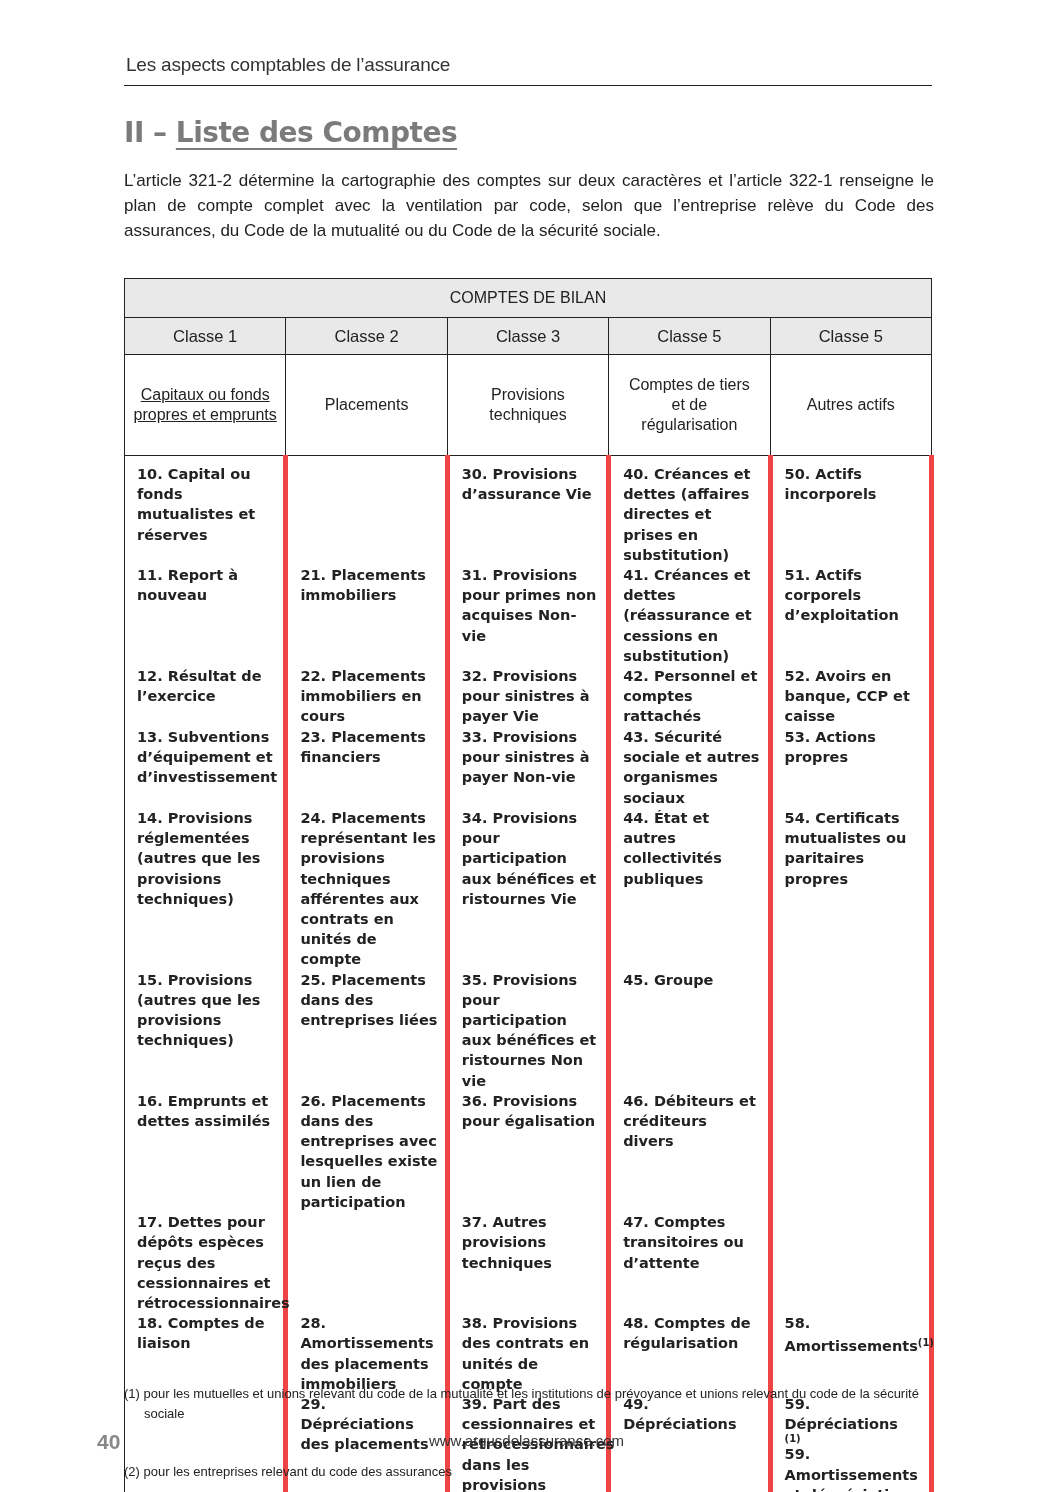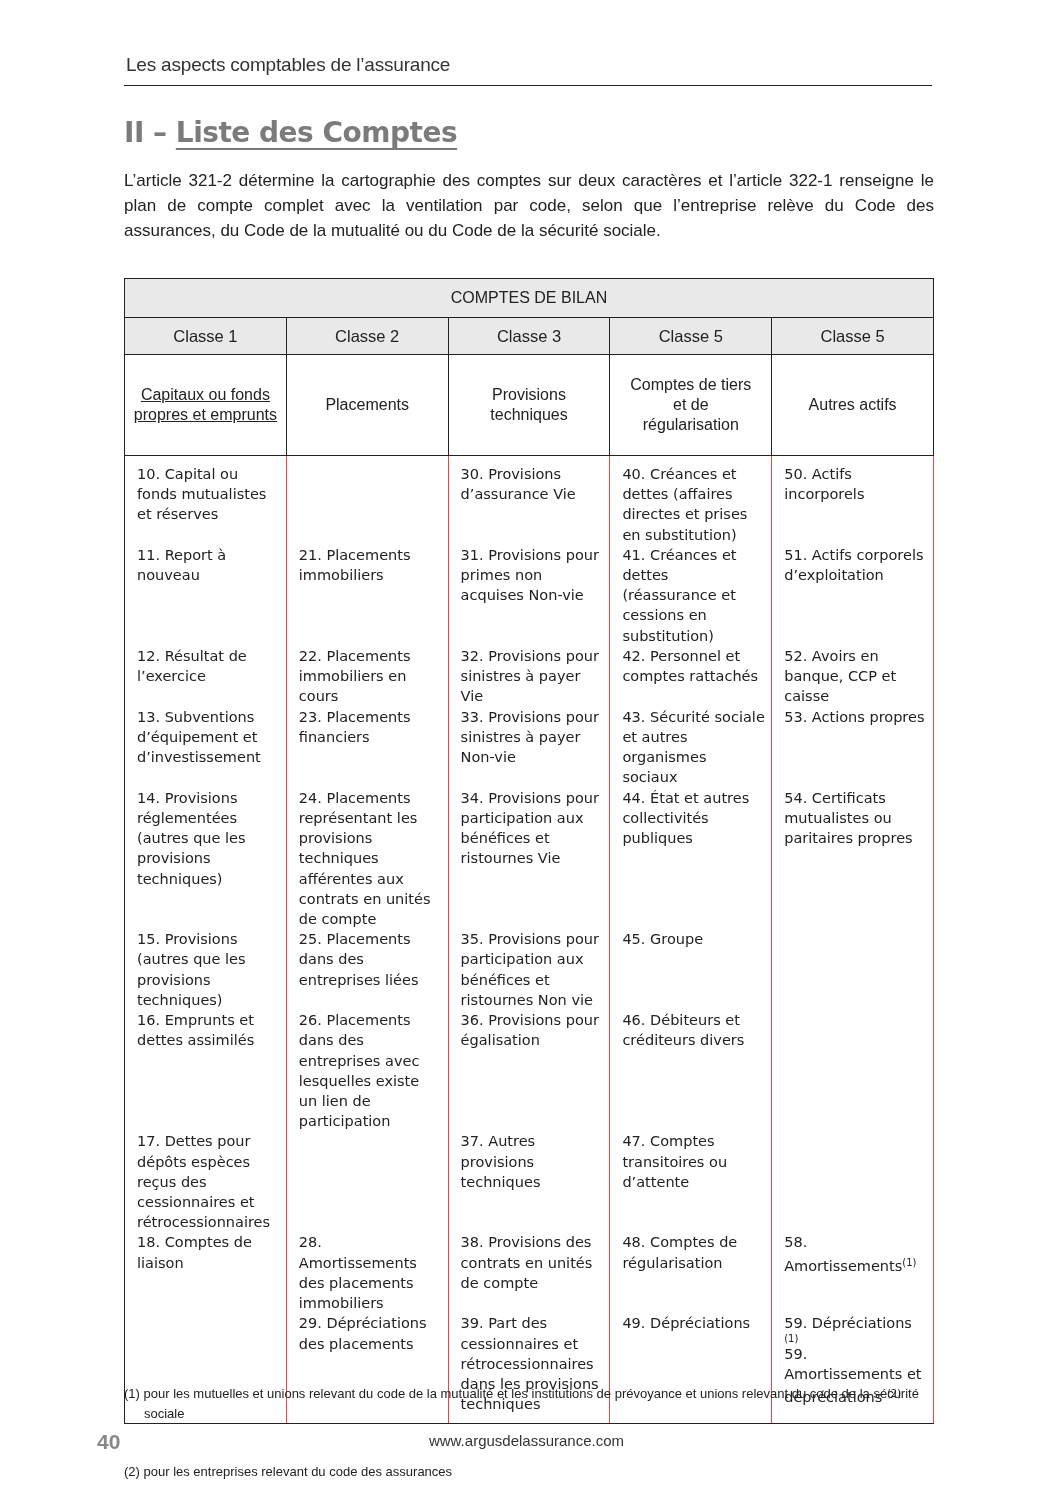--- a/index.html
+++ b/index.html
@@ -8,21 +8,21 @@
   .head-rule { position:absolute; left:124px; top:85px; width:808px; height:1px; background:#222; }
   .title { position:absolute; left:124px; top:116px; font-family:"DejaVu Sans", sans-serif; font-weight:bold; font-size:28px; color:#7b7b7b; letter-spacing:-0.5px; }
   .title .u { text-decoration:underline; text-decoration-thickness:2px; text-underline-offset:6px; }
   .intro { position:absolute; left:124px; top:168px; width:810px; font-family:"Liberation Sans", sans-serif; font-size:17px; line-height:25px; text-align:justify; color:#222; }
   table.bilan { position:absolute; left:124px; top:278px; width:810px; border-collapse:collapse; font-family:"DejaVu Sans", sans-serif; font-size:14.5px; color:#222; table-layout:fixed; }
   table.bilan col { width:20%; }
   .bilan th.top { background:#e9e9e9; font-weight:normal; height:36px; border:1px solid #222; font-family:"Liberation Sans", sans-serif; font-size:16px; }
   .bilan th.cls { background:#e9e9e9; font-weight:normal; height:34px; border:1px solid #222; font-family:"Liberation Sans", sans-serif; font-size:16.5px; }
   .bilan td.desc { height:76px; text-align:center; vertical-align:middle; border:1px solid #222; font-family:"Liberation Sans", sans-serif; font-size:16px; line-height:20px; padding:0 8px; }
   .bilan td.desc.ul span { text-decoration:underline; }
-  .bilan td.c { border-left:1px solid #222; border-right:1px solid #ef4444; vertical-align:top; padding:0 6px 0 12px; line-height:20.2px; font-size:14.5px; }
+  .bilan td.c { border-left:1px solid #222; border-right:5px solid #ef4444; vertical-align:top; padding:0 6px 0 12px; line-height:20.2px; font-size:14.5px;font-weight:bold; }
   .bilan tr.first td.c { padding-top:8px; }
   .bilan tr.last td.c { border-bottom:1px solid #222; padding-bottom:4px; }
   .bilan .item { display:block; }
   sup { font-size:10px; vertical-align:5px; }
   .footnotes { position:absolute; left:124px; top:1346px; width:810px; font-family:"Liberation Sans", sans-serif; font-size:13px; line-height:20px; color:#222; }
   .fn { padding-left:20px; text-indent:-20px;margin-top:38px; }
   .page-num { position:absolute; left:97px; top:1430px; font-family:"Liberation Sans", sans-serif; font-size:21px; color:#888; font-weight:bold; }
   .site { position:absolute; left:0; width:1053px; top:1432px; text-align:center; font-family:Liberation Sans, sans-serif; font-size:15px; color:#333; }
 </style>
 </head>

